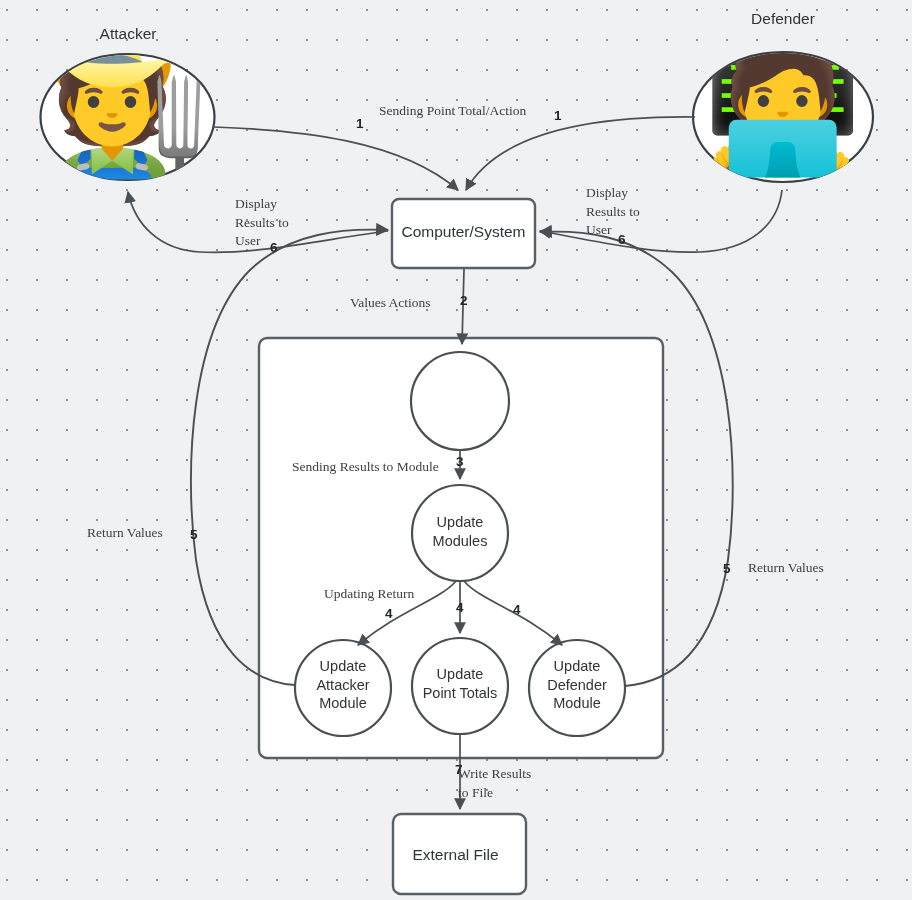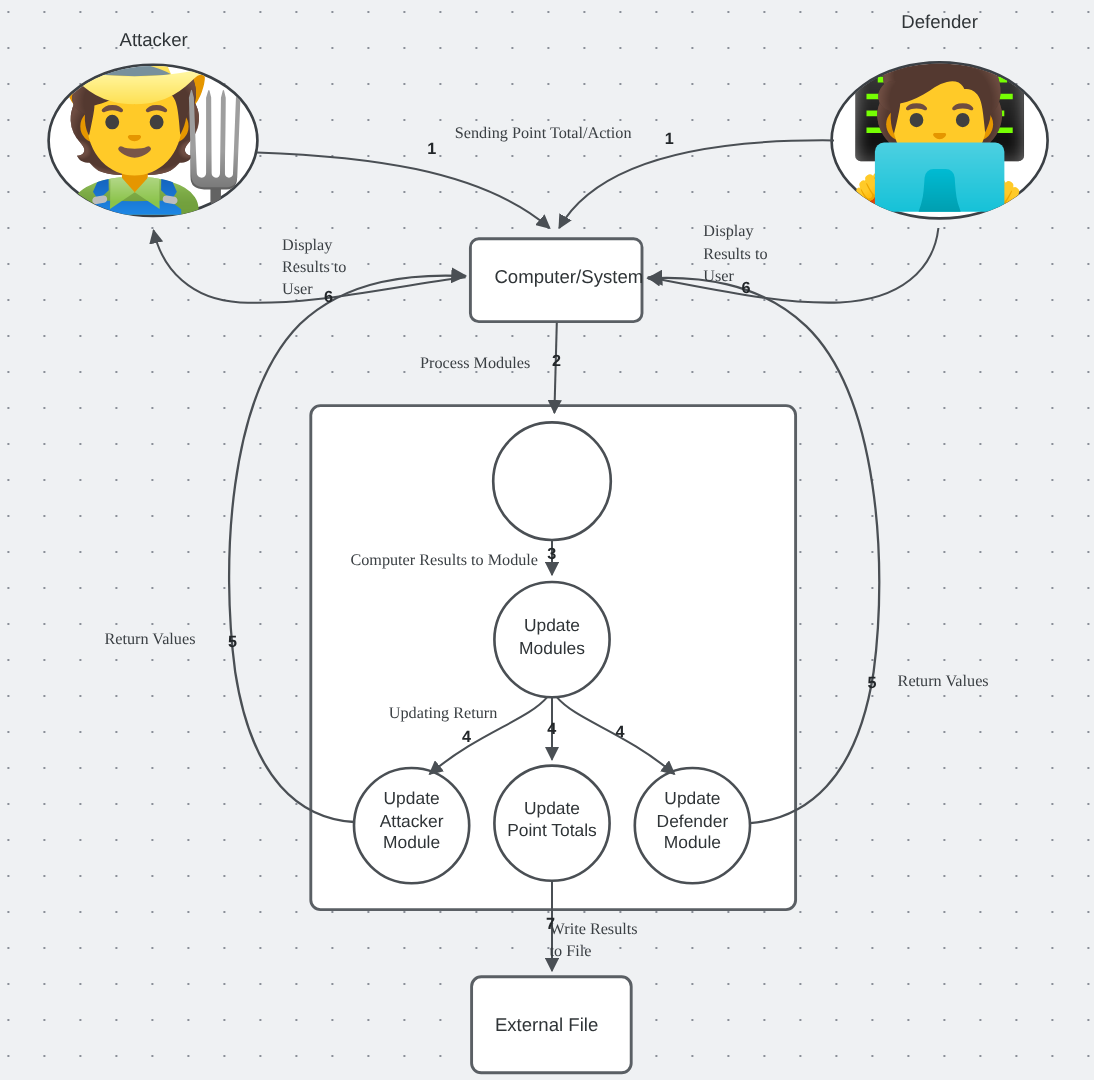--- a/index.html
+++ b/index.html
@@ -128,21 +128,21 @@
   <div class="actor-clip" style="left:41px; top:55px; width:173px; height:126px;">
     <div class="emoji" style="left:0; top:-14px; width:173px; font-size:132px;">🧑‍🌾</div>
   </div>
   <div class="actor-clip" style="left:693px; top:53px; width:180px; height:130px;">
     <div class="emoji" style="left:0; top:-10px; width:180px; font-size:128px;">🧑‍💻</div>
   </div>
 
   <div class="actor-title" style="left:28px; top:25px;">Attacker</div>
   <div class="actor-title" style="left:683px; top:10px;">Defender</div>
 
-  <div class="node-label" style="left:392px; top:222px; width:119px; font-size:15.5px;padding-left:20px;">Computer/System</div>
+  <div class="node-label" style="left:392px; top:222px; width:143px; font-size:15.5px;">Computer/System</div>
 
 
   <div class="node-label" style="left:405px; top:513px; width:110px; font-size:14.5px;">Update
 Modules</div>
 
   <div class="node-label" style="left:289px; top:657px; width:108px; font-size:14.5px;">Update
 Attacker
 Module</div>
 
   <div class="node-label" style="left:403px; top:665px; width:114px; font-size:14.5px;">Update
@@ -157,23 +157,23 @@
   <div class="edge-label" style="left:379px; top:102px;">Sending Point Total/Action</div>
 
   <div class="edge-label" style="left:235px; top:195px;">Display
 Results to
 User</div>
 
   <div class="edge-label" style="left:586px; top:184px;">Display
 Results to
 User</div>
 
-  <div class="edge-label" style="left:350px; top:294px;">Process Modules</div>
+  <div class="edge-label" style="left:350px; top:294px;">Values Actions</div>
 
-  <div class="edge-label" style="left:292px; top:458px;">Computer Results to Module</div>
+  <div class="edge-label" style="left:292px; top:458px;">Sending Results to Module</div>
 
   <div class="edge-label" style="left:324px; top:585px;">Updating Return</div>
 
   <div class="edge-label" style="left:87px; top:524px;">Return Values</div>
 
   <div class="edge-label" style="left:748px; top:559px;">Return Values</div>
 
   <div class="edge-label" style="left:458px; top:765px;">Write Results
 to File</div>
 

